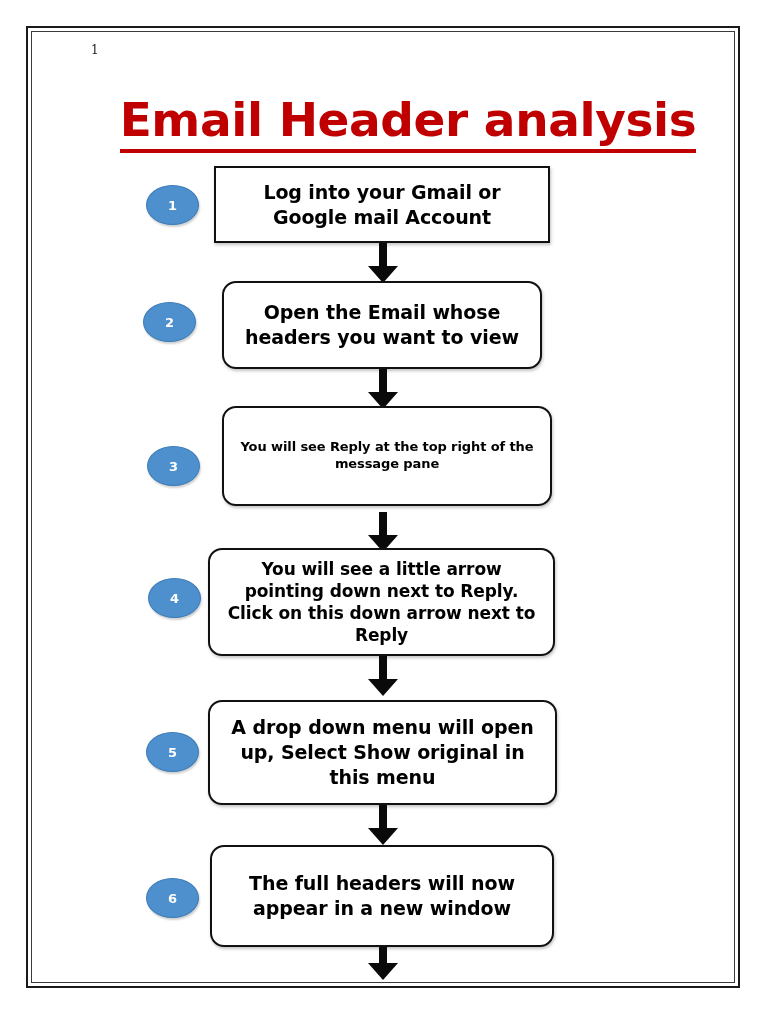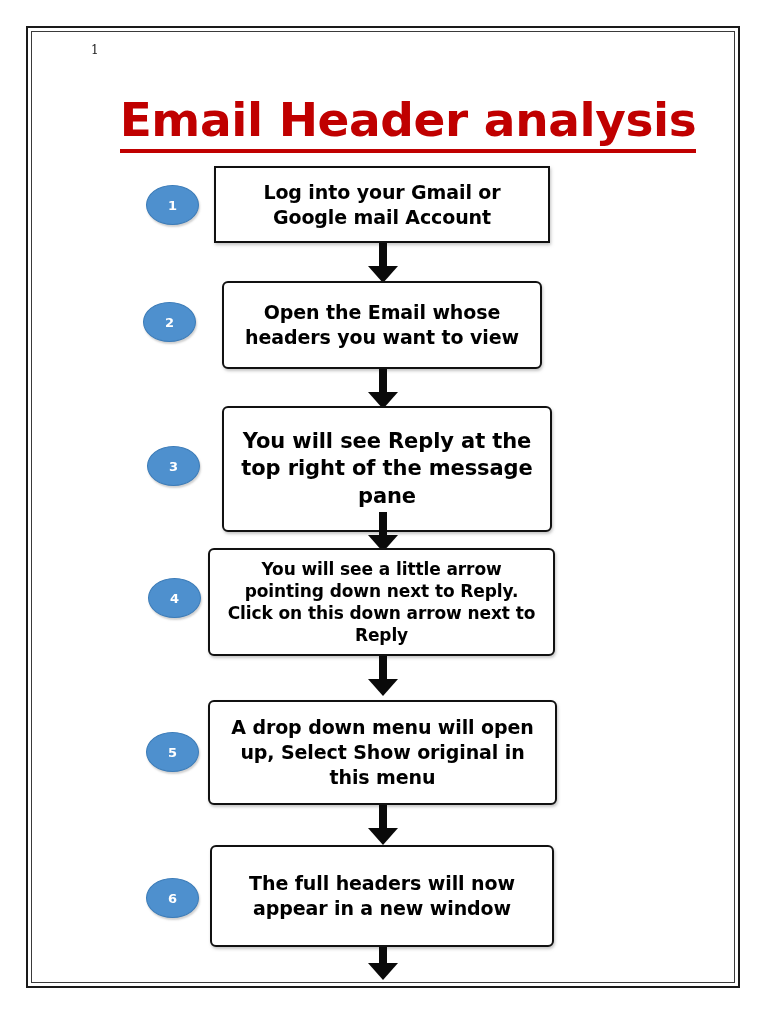--- a/index.html
+++ b/index.html
@@ -107,21 +107,21 @@
     box-sizing: border-box;
     display: flex;
     align-items: center;
     justify-content: flex-end;
     text-align: center;
     color: #000000;
     font-weight: bold;
     box-shadow: 1px 2px 3px rgba(140,140,140,0.5);
   }
   .step-box.sharp { border-radius: 0; }
-  .step-box.round { border-radius: 6px; }
+  .step-box.round { border-radius: 14px; }
 
   .step-box .txt {
     padding: 0 12px;
     line-height: 1.30;
     letter-spacing: -0.1px;
   }
 
   
   .arrow {
     position: absolute;
@@ -178,21 +178,21 @@
       <div class="txt">Open the Email whose headers you want to view</div>
     </div>
     <div class="arrow" style="left:368px; top:369px; height:40px;">
       <div class="shaft" style="height:24px;"></div>
       <div class="head" style="top:23px;"></div>
     </div>
 
     <div class="step-ellipse" style="left:147px; top:446px;">
       <span>3</span>
     </div>
-    <div class="step-box round" style="left:222px; top:406px; width:330px; height:126px; font-size:21px;">
+    <div class="step-box round" style="left:222px; top:406px; width:330px; height:100px; font-size:13px;">
       <div class="txt">You will see Reply at the top right of the message pane</div>
     </div>
     <div class="arrow" style="left:368px; top:512px; height:40px;">
       <div class="shaft" style="height:24px;"></div>
       <div class="head" style="top:23px;"></div>
     </div>
 
     <div class="step-ellipse" style="left:148px; top:578px;">
       <span>4</span>
     </div>

